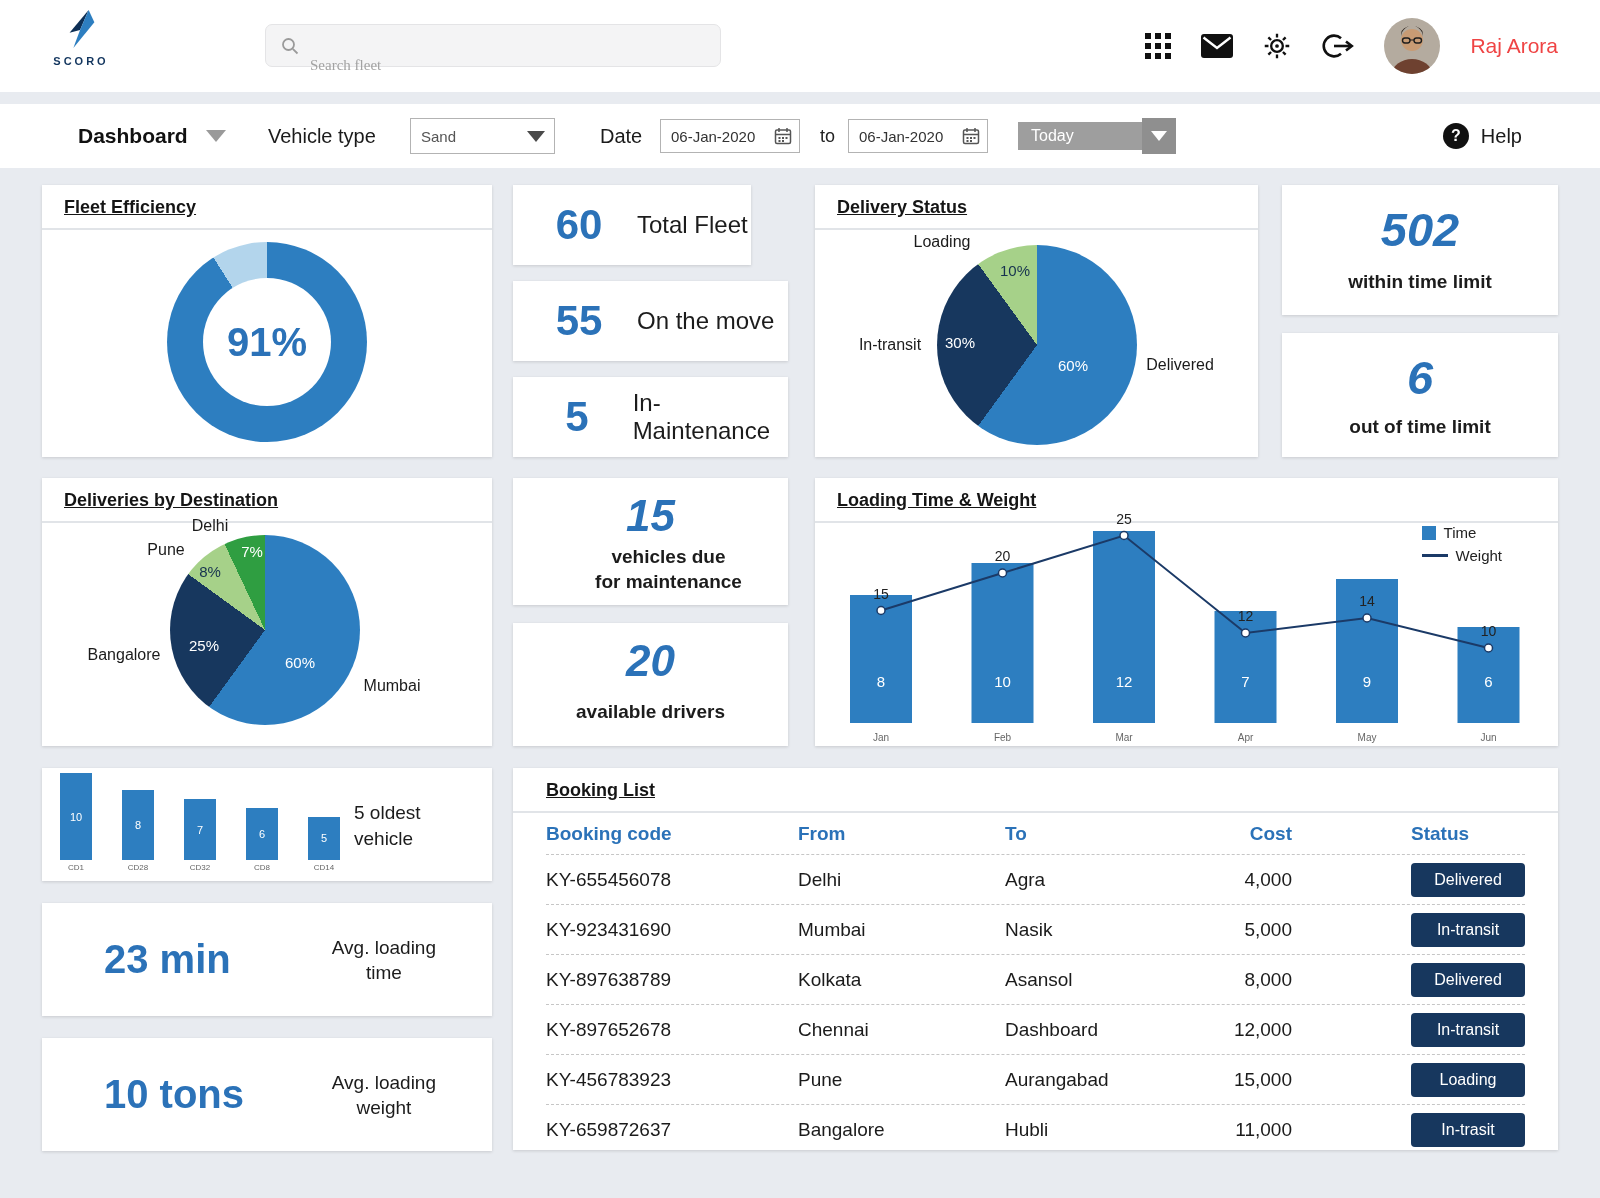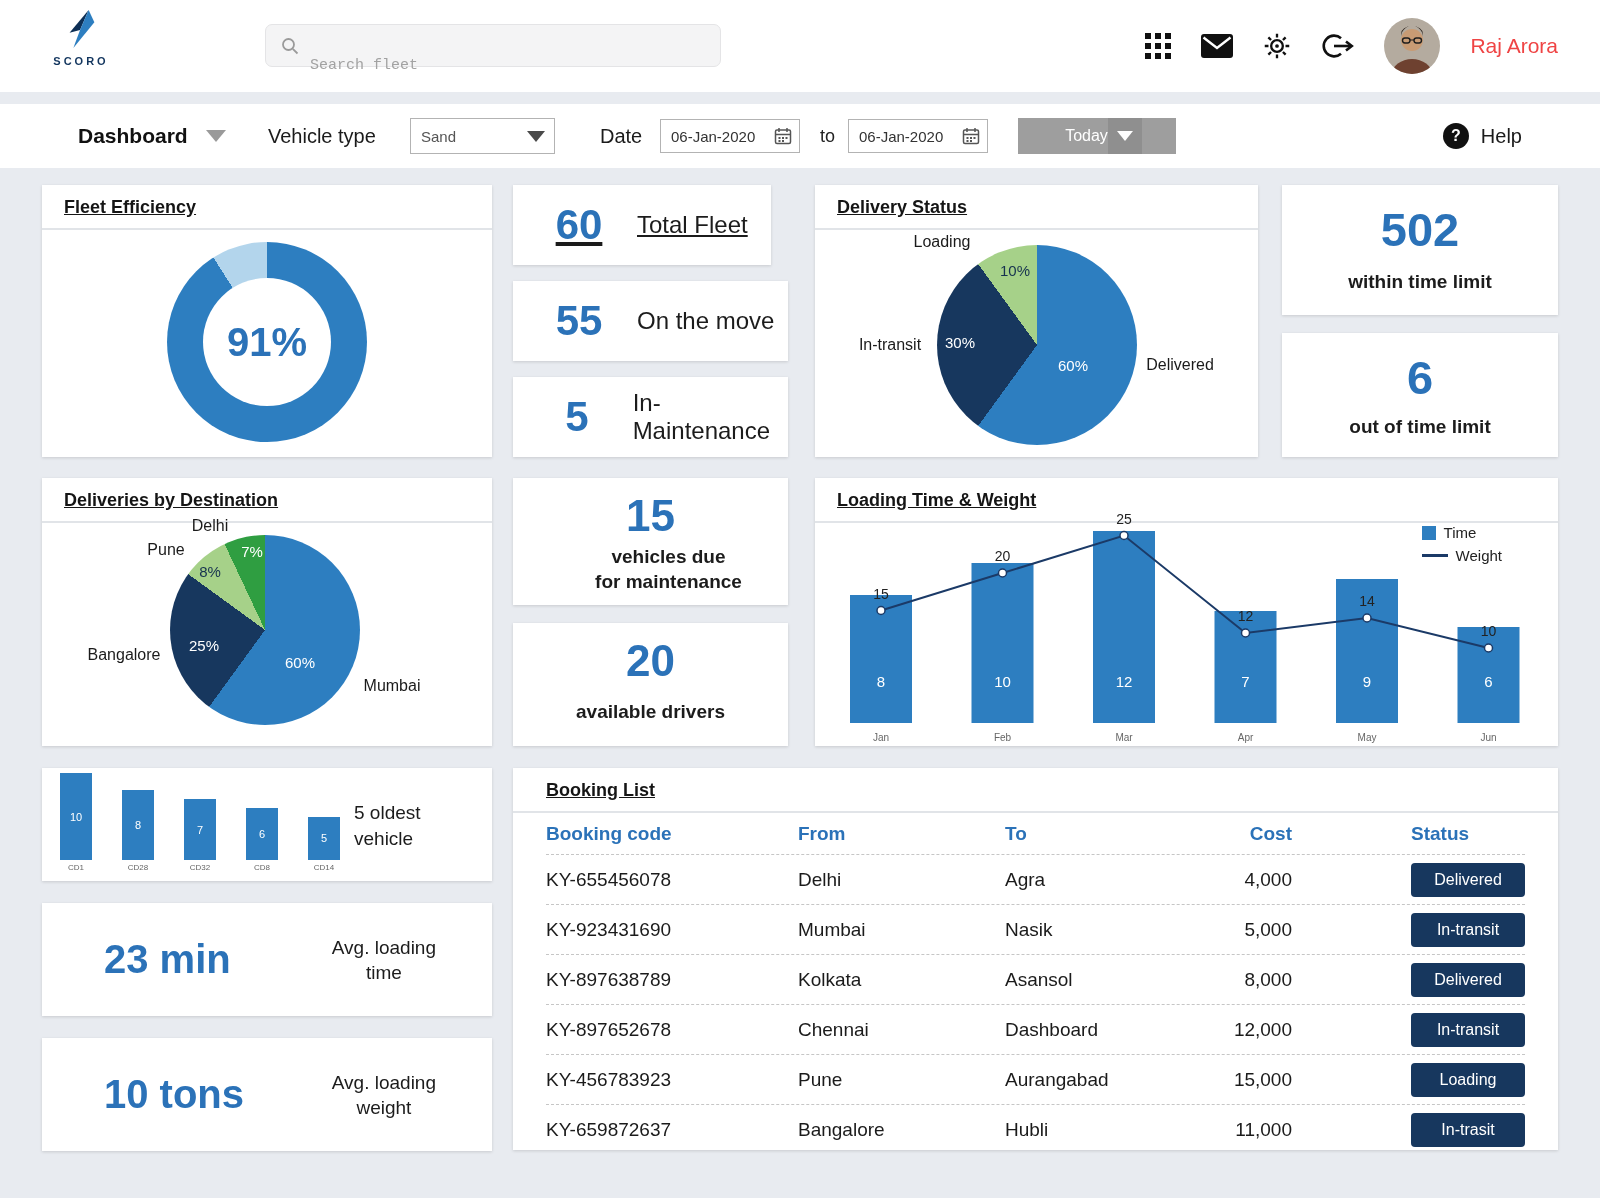--- a/index.html
+++ b/index.html
@@ -20,21 +20,21 @@
   }
   .logo { position:absolute; left:46px; top:8px; width:70px; text-align:center; cursor:pointer; }
   .logo-text { display:block; font-size:11px; font-weight:700; letter-spacing:3px; color:#12355e; margin-top:1px; }
   .search {
     position:absolute; left:265px; top:24px; width:456px; height:43px;
     background:#f4f4f5; border:1px solid #e4e4e6; border-radius:7px;
     display:flex; align-items:center; padding-left:14px;
   }
   .search input {
     border:none; outline:none; background:transparent; margin-left:10px;
-    font-size:15px; color:#444; width:360px; font-family:Liberation Mono, monospace;margin-top:40px;
+    font-size:15px; color:#444; width:360px; font-family:Liberation Serif, serif;margin-top:40px;
   }
   .search input::placeholder { color:#a2a2a2; }
   .top-right {
     position:absolute; right:42px; top:0; height:92px;
     display:flex; align-items:center; gap:30px;
   }
   .tb-ic { display:inline-flex; cursor:pointer; }
   .avatar { width:56px; height:56px; border-radius:50%; overflow:hidden; display:inline-block; cursor:pointer; }
   .user-name { font-size:21px; color:#ef4444; }
 
@@ -56,43 +56,43 @@
   .fb-datelabel { left:600px; font-size:20px; font-weight:500; }
   .datebox {
     height:34px; background:#fff; border:1px solid #b3b3b3;
     display:flex; align-items:center; justify-content:space-between; padding:0 7px 0 10px; cursor:text;
   }
   .datebox input { border:none; outline:none; width:92px; font-size:15px; color:#333; font-family:"Liberation Sans",sans-serif; background:transparent; }
   .fb-date1 { left:660px; width:140px; }
   .fb-to { left:820px; font-size:18px; color:#222; }
   .fb-date2 { left:848px; width:140px; }
   .fb-today {
-    left:1018px; width:158px; height:36px; background:#9e9e9e; cursor:pointer;
-    display:flex; align-items:center; justify-content:center; padding-left:13px;
+    left:1018px; width:158px; height:28px; background:#9e9e9e; cursor:pointer;
+    display:flex; align-items:center; justify-content:space-between; padding-left:13px;
   }
   .fb-today .val { font-size:16px; color:#fff; }
   .fb-today .seg { width:34px; height:36px; background:#8f8f8f; display:flex; align-items:center; justify-content:center; }
   .fb-today .tri { border-top-color:#fff; border-left-width:8px; border-right-width:8px; border-top-width:10px; }
   .fb-help { right:78px; gap:12px; cursor:pointer; }
   .help-circle {
     width:26px; height:26px; border-radius:50%; background:#111; color:#fff;
     font-size:16px; font-weight:700; display:flex; align-items:center; justify-content:center;
   }
   .fb-help .lbl { font-size:20px; font-weight:500; }
 
   
   .card { position:absolute; background:#fff; box-shadow:0 1px 3px rgba(0,0,0,.14); }
   .card-title {
     font-size:18px; font-weight:700; color:#151515;
     padding:12px 22px 10px; border-bottom:2px solid #e1e4e8;text-decoration:underline;
   }
   .card-booking .card-title { padding-left:33px; }
 
   .card-fleet-eff   { left:42px;  top:185px; width:450px; height:272px; }
-  .card-stat1       { left:513px; top:185px; width:258px; height:80px;text-decoration:underline; }
+  .card-stat1       { left:513px; top:185px; width:238px; height:80px; }
   .card-stat2       { left:513px; top:281px; width:275px; height:80px; }
   .card-stat3       { left:513px; top:377px; width:275px; height:80px; }
   .card-delivery    { left:815px; top:185px; width:443px; height:272px; }
   .card-within      { left:1282px; top:185px; width:276px; height:130px; }
   .card-out         { left:1282px; top:333px; width:276px; height:124px; }
   .card-dest        { left:42px;  top:478px; width:450px; height:268px; }
   .card-maint       { left:513px; top:478px; width:275px; height:127px; }
   .card-drivers     { left:513px; top:623px; width:275px; height:123px; }
   .card-ltw         { left:815px; top:478px; width:743px; height:268px; }
   .card-oldest      { left:42px;  top:768px; width:450px; height:113px; }
@@ -118,21 +118,21 @@
   .pie-wrap { position:absolute; inset:0; }
   .pie { position:absolute; border-radius:50%; }
   .pie-delivery { left:122px; top:60px; width:200px; height:200px; }
   .pie-dest { left:128px; top:57px; width:190px; height:190px; }
   .pie-callout { position:absolute; transform:translate(-50%,-50%); font-size:16px; color:#1b1b1b; white-space:nowrap; }
   .pie-pct { position:absolute; transform:translate(-50%,-50%); font-size:15px; color:#fff; white-space:nowrap; }
   .pie-pct.dark { color:#16324f; }
 
   
   .bignum-card { text-align:center; }
-  .bignum { font-size:47px; font-weight:700; color:#2b72b8; line-height:1; }
+  .bignum { font-size:47px; font-weight:700; color:#2b72b8; line-height:1;font-style:italic; }
   .bignum-lbl { font-size:19px; color:#1c1c1c; line-height:25px;font-weight:bold; }
   .card-within .bignum { padding-top:21px; }
   .card-within .bignum-lbl { margin-top:16px; }
   .card-out .bignum { padding-top:21px; }
   .card-out .bignum-lbl { margin-top:13px; }
   .card-maint .bignum, .card-drivers .bignum { font-size:44px; padding-top:16px; }
   .card-maint .bignum-lbl { margin-top:6px;margin-left:36px; }
   .card-drivers .bignum-lbl { margin-top:16px; }
 
   

